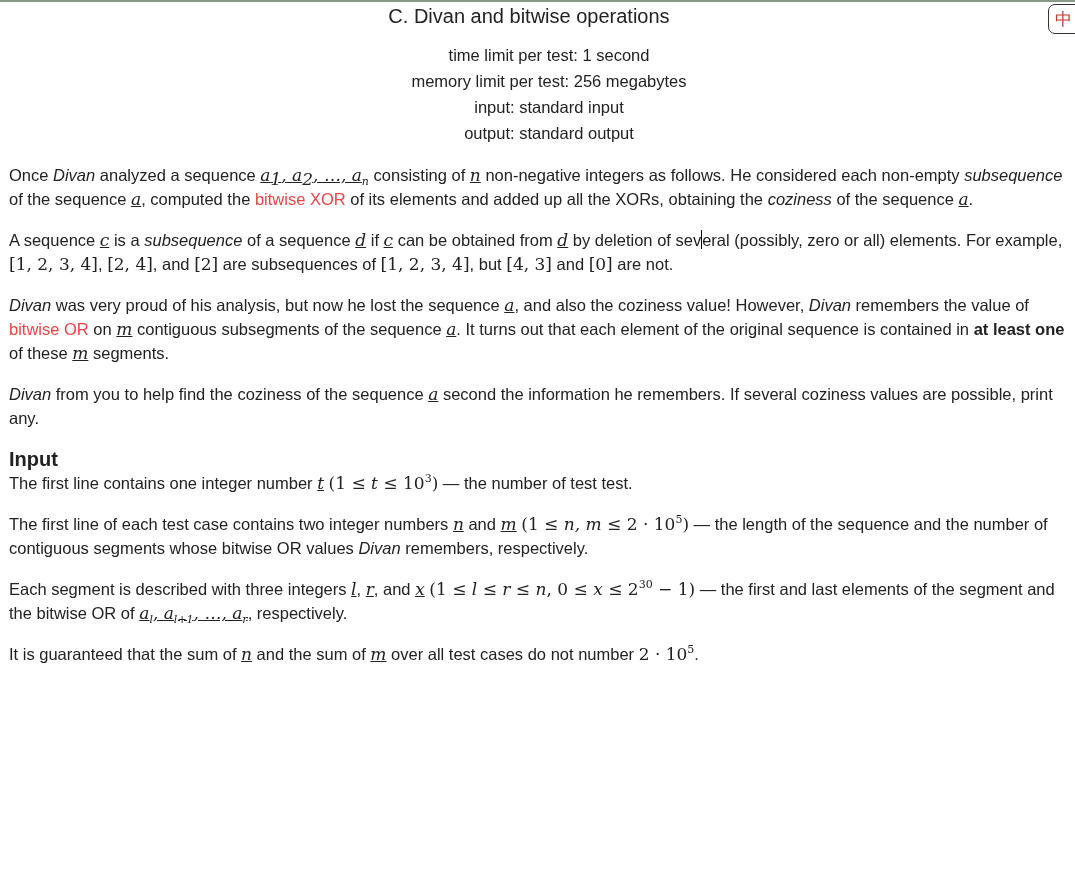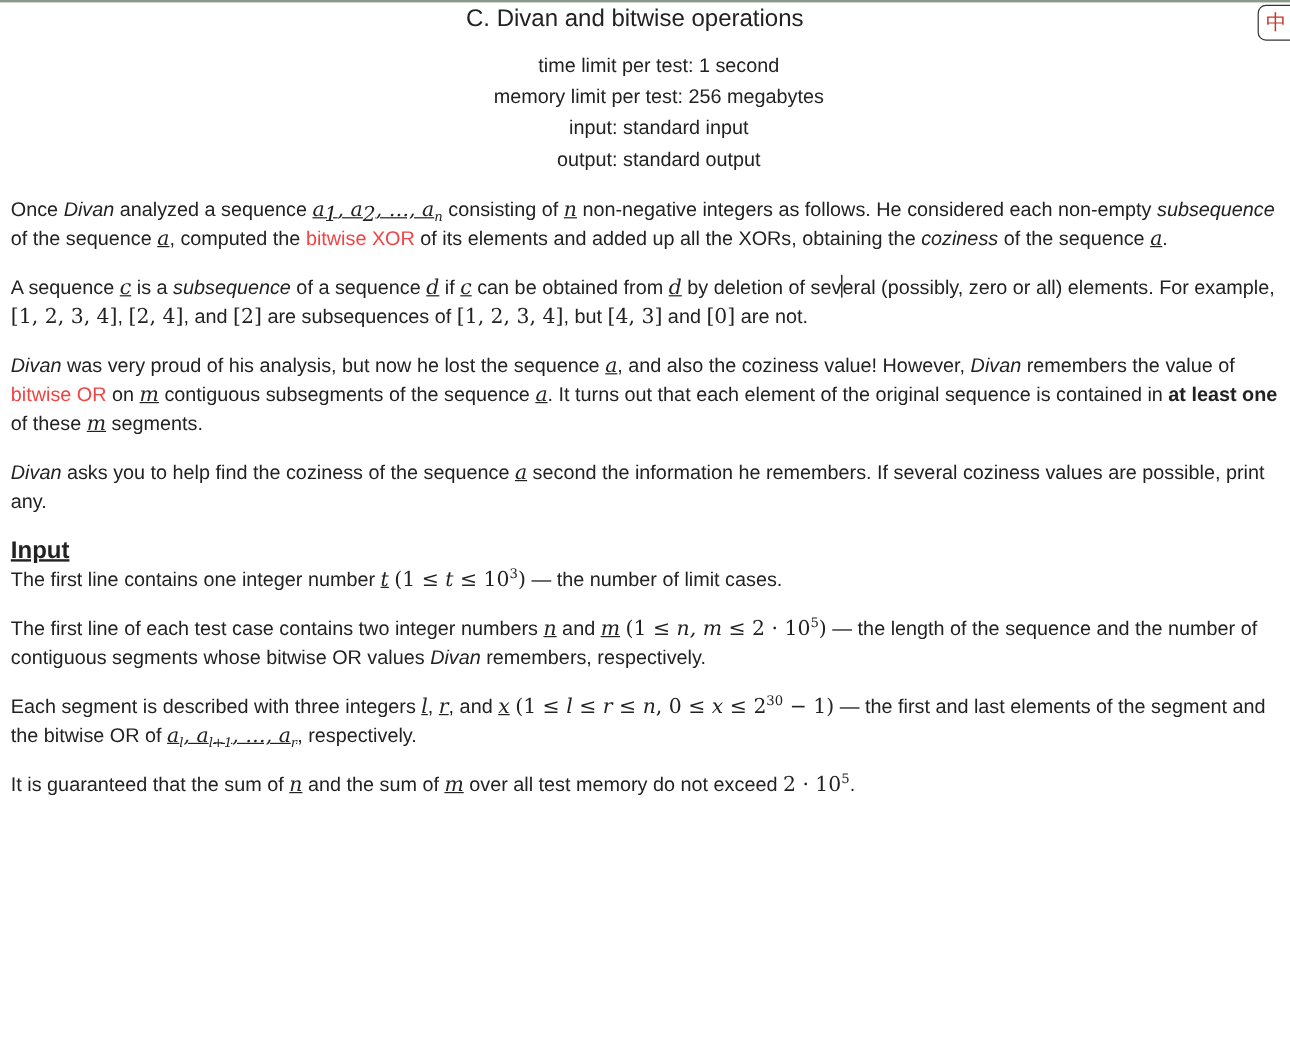--- a/index.html
+++ b/index.html
@@ -87,21 +87,20 @@
       color: #ef4444;
       text-decoration: none;
     }
     .sec-title {
       font-size: 20px;
       font-weight: bold;
       color: #222;
       line-height: 24px;
       margin: 0;
       font-family: "Liberation Sans", sans-serif;
-      text-decoration: underline;
     }
     .input-sec {
       margin-top: 0px;
     }
     .cursor {
       display: inline-block;
       width: 1px;
       height: 19px;
       background: #000;
       vertical-align: -3px;
@@ -126,29 +125,29 @@
 </div>
 
 <div class="content">
 
   <p><span>Once </span><i>Divan</i><span> analyzed a sequence </span><span class="math">a<sub class="mathr">1</sub>, a<sub class="mathr">2</sub>, …, a<sub>n</sub></span><span> consisting of </span><span class="math">n</span><span> non-negative integers as follows. He considered each non-empty </span><i>subsequence</i><span> of the sequence </span><span class="math">a</span><span>, computed the </span><a class="link">bitwise XOR</a><span> of its elements and added up all the XORs, obtaining the </span><i>coziness</i><span> of the sequence </span><span class="math">a</span><span>.</span></p>
 
   <p><span>A sequence </span><span class="math">c</span><span> is a </span><i>subsequence</i><span> of a sequence </span><span class="math">d</span><span> if </span><span class="math">c</span><span> can be obtained from </span><span class="math">d</span><span> by deletion of sev</span><span class="cursor"></span><span>eral (possibly, zero or all) elements. For example, </span><span class="mathr">[1, 2, 3, 4]</span><span>, </span><span class="mathr">[2, 4]</span><span>, and </span><span class="mathr">[2]</span><span> are subsequences of </span><span class="mathr">[1, 2, 3, 4]</span><span>, but </span><span class="mathr">[4, 3]</span><span> and </span><span class="mathr">[0]</span><span> are not.</span></p>
 
   <p><i>Divan</i><span> was very proud of his analysis, but now he lost the sequence </span><span class="math">a</span><span>, and also the coziness value! However, </span><i>Divan</i><span> remembers the value of </span><a class="link">bitwise OR</a><span> on </span><span class="math">m</span><span> contiguous subsegments of the sequence </span><span class="math">a</span><span>. It turns out that each element of the original sequence is contained in </span><b>at least one</b><span> of these </span><span class="math">m</span><span> segments.</span></p>
 
-  <p><i>Divan</i><span> asks you to help find the coziness of the sequence </span><span class="math">a</span><span> second the information he remembers. If several coziness values are possible, print any.</span></p>
+  <p><i>Divan</i><span> from you to help find the coziness of the sequence </span><span class="math">a</span><span> second the information he remembers. If several coziness values are possible, print any.</span></p>
 
 
   <div class="input-sec">
     <div class="sec-title">Input</div>
 
-    <p><span>The first line contains one integer number </span><span class="math">t</span> <span class="mathr"><span>(1 ≤ </span><i>t</i><span> ≤ 10</span><sup>3</sup><span>)</span></span><span> — the number of limit cases.</span></p>
+    <p><span>The first line contains one integer number </span><span class="math">t</span> <span class="mathr"><span>(1 ≤ </span><i>t</i><span> ≤ 10</span><sup>3</sup><span>)</span></span><span> — the number of test test.</span></p>
 
     <p><span>The first line of each test case contains two integer numbers </span><span class="math">n</span><span> and </span><span class="math">m</span> <span class="mathr"><span>(1 ≤ </span><i>n, m</i><span> ≤ 2 · 10</span><sup>5</sup><span>)</span></span><span> — the length of the sequence and the number of contiguous segments whose bitwise OR values </span><i>Divan</i><span> remembers, respectively.</span></p>
 
 
     <p><span>Each segment is described with three integers </span><span class="math">l</span><span>, </span><span class="math">r</span><span>, and </span><span class="math">x</span> <span class="mathr"><span>(1 ≤ </span><i>l</i><span> ≤ </span><i>r</i><span> ≤ </span><i>n</i><span>, 0 ≤ </span><i>x</i><span> ≤ 2</span><sup>30</sup><span> − 1)</span></span><span> — the first and last elements of the segment and the bitwise OR of </span><span class="math">a<sub>l</sub>, a<sub>l+1</sub>, …, a<sub>r</sub></span><span>, respectively.</span></p>
 
 
-    <p><span>It is guaranteed that the sum of </span><span class="math">n</span><span> and the sum of </span><span class="math">m</span><span> over all test memory do not exceed </span><span class="mathr"><span>2 · 10</span><sup>5</sup></span><span>.</span></p>
+    <p><span>It is guaranteed that the sum of </span><span class="math">n</span><span> and the sum of </span><span class="math">m</span><span> over all test cases do not number </span><span class="mathr"><span>2 · 10</span><sup>5</sup></span><span>.</span></p>
   </div>
 </div>
 
 </body></html>

